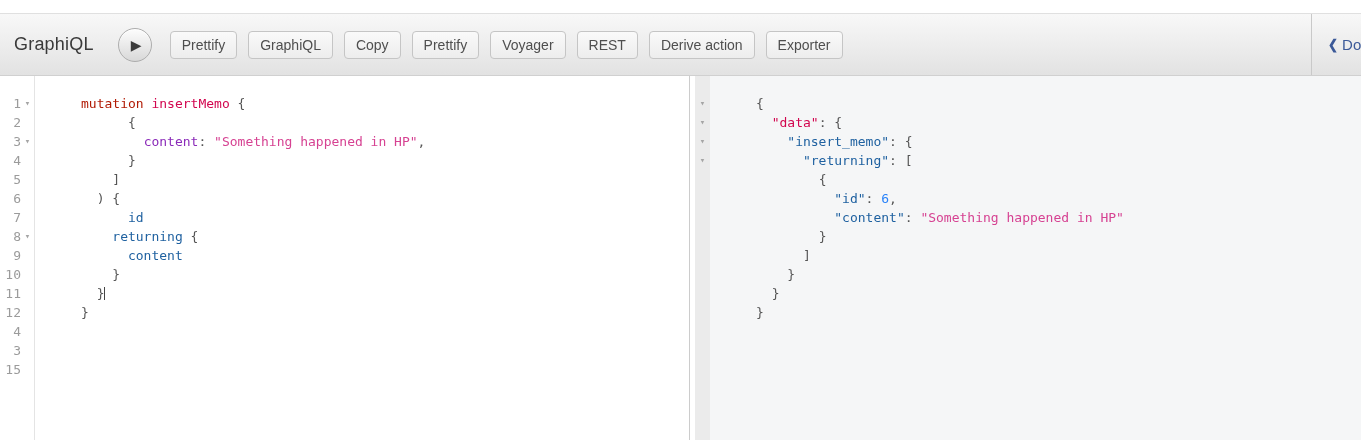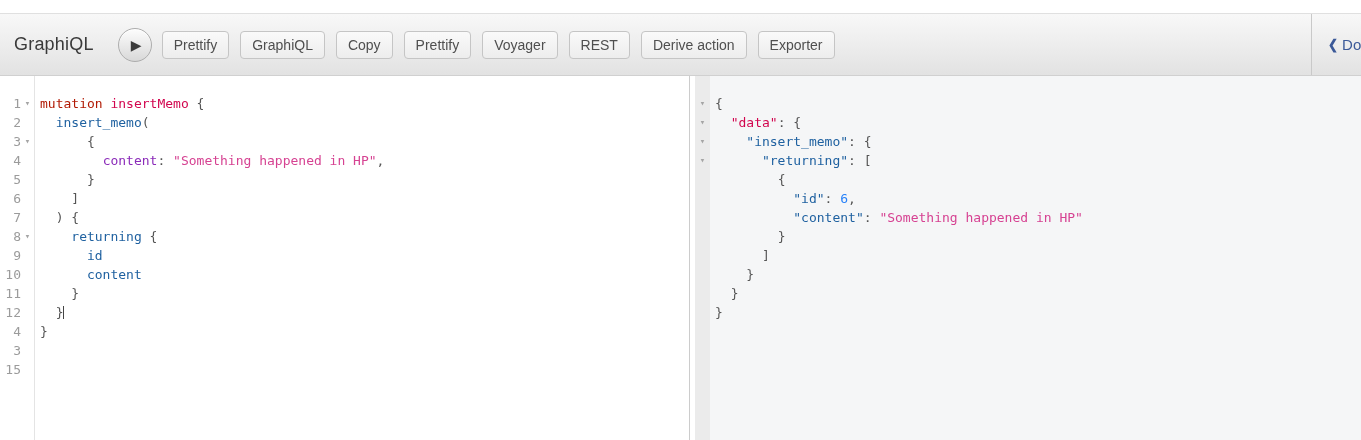--- a/index.html
+++ b/index.html
@@ -16,21 +16,21 @@
   }
   .app-title { font-size:18px; color:#3a3a3a; margin-left:14px; letter-spacing:0.2px; }
   .execute-btn {
     width:34px; height:34px; border-radius:17px; margin-left:24px;
     background:linear-gradient(#fdfdfd,#d8d8d8);
     border:1px solid #adadad; cursor:pointer;
     display:flex; align-items:center; justify-content:center;
     box-shadow:0 1px 0 rgba(255,255,255,0.7) inset;
   }
   .execute-btn .play-glyph { color:#3c3c3c; font-size:14px; line-height:1; padding-left:3px; }
-  .toolbar-buttons { display:flex; margin-left:10px; }
+  .toolbar-buttons { display:flex; margin-left:18px; }
   .tb-btn {
     font-family:"Liberation Sans", sans-serif;
     font-size:14px; color:#4f4f4f; background:linear-gradient(#fafafa,#ededed);
     border:1px solid #c5c5c5; border-radius:4px; padding:5px 11px; margin-right:11px;
     cursor:pointer; white-space:nowrap;
   }
   .toolbar-spacer { flex:1; }
   .docs-tab {
     height:100%; border-left:1px solid #c9c9c9; width:50px; flex:0 0 50px;
     display:flex; align-items:center; padding-left:16px; cursor:pointer;
@@ -43,21 +43,21 @@
   .code-font { font-family:"DejaVu Sans Mono","Liberation Mono",monospace; font-size:13px; line-height:19px; }
 
   .query-pane { width:690px; flex:0 0 690px; background:#ffffff; display:flex;
                 border-right:1px solid #cccccc; padding-top:18px; overflow:hidden; }
   .ln-gutter { width:34px; flex:0 0 34px; display:flex; flex-direction:column; }
   .ln-row { display:flex; height:19px; }
   .ln-num { width:21px; text-align:right; color:var(--linenum,#9b9b9b); }
   .ln-fold { width:13px; text-align:center; color:var(--foldarrow,#a5a5a5); font-size:9px; line-height:19px; }
   .gutter-border { width:1px; background:#e4e4e4; flex:0 0 1px; margin-top:-18px; height:377px; }
   .code-lines { padding-left:5px; flex:1; }
-  .cm-line { height:19px; white-space:pre; }
+  .cm-line { height:19px; white-space:pre;margin-left:41px; }
 
   .pane-gap { width:5px; flex:0 0 5px; background:#ffffff; }
 
   .result-pane { flex:1; background:#f5f6f7; display:flex; padding-top:18px; overflow:hidden; }
   .fold-gutter { width:15px; flex:0 0 15px; background:#ebebeb; margin-top:-18px; padding-top:18px; height:377px; }
   .fold-row { height:19px; text-align:center; color:var(--foldarrow,#a5a5a5); font-size:9px; line-height:19px; }
   .result-lines { padding-left:5px; flex:1; }
 
   
   .tk-kw  { color:var(--keyword,#B11A04); }
@@ -160,28 +160,27 @@
           <div class="ln-fold"></div>
         </div>
         <div class="ln-row">
           <div class="ln-num">15</div>
           <div class="ln-fold"></div>
         </div>
       </div>
     <div class="gutter-border"></div>
     <div class="code-lines">
         <div class="cm-line"><span class="tk-kw">mutation</span><span class="tk-pln"> </span><span class="tk-def">insertMemo</span><span class="tk-pun"> {</span></div>
-        <div class="cm-line"><span class="tk-pln">  </span><span class="tk-prop">insert_memo</span><span class="tk-pun">(</span></div>
         <div class="cm-line"><span class="tk-pln">      </span><span class="tk-pun">{</span></div>
         <div class="cm-line"><span class="tk-pln">        </span><span class="tk-attr">content</span><span class="tk-pun">:</span><span class="tk-pln"> </span><span class="tk-str">"Something happened in HP"</span><span class="tk-pun">,</span></div>
         <div class="cm-line"><span class="tk-pln">      </span><span class="tk-pun">}</span></div>
         <div class="cm-line"><span class="tk-pln">    </span><span class="tk-pun">]</span></div>
         <div class="cm-line"><span class="tk-pln">  </span><span class="tk-pun">) {</span></div>
+        <div class="cm-line"><span class="tk-pln">      </span><span class="tk-prop">id</span></div>
         <div class="cm-line"><span class="tk-pln">    </span><span class="tk-prop">returning</span><span class="tk-pun"> {</span></div>
-        <div class="cm-line"><span class="tk-pln">      </span><span class="tk-prop">id</span></div>
         <div class="cm-line"><span class="tk-pln">      </span><span class="tk-prop">content</span></div>
         <div class="cm-line"><span class="tk-pln">    </span><span class="tk-pun">}</span></div>
         <div class="cm-line"><span class="tk-pln">  </span><span class="tk-pun">}</span><span class="text-cursor"></span></div>
         <div class="cm-line"><span class="tk-pun">}</span></div>
         <div class="cm-line"></div>
       </div>
   </div>
 
   <div class="pane-gap"></div>
 

